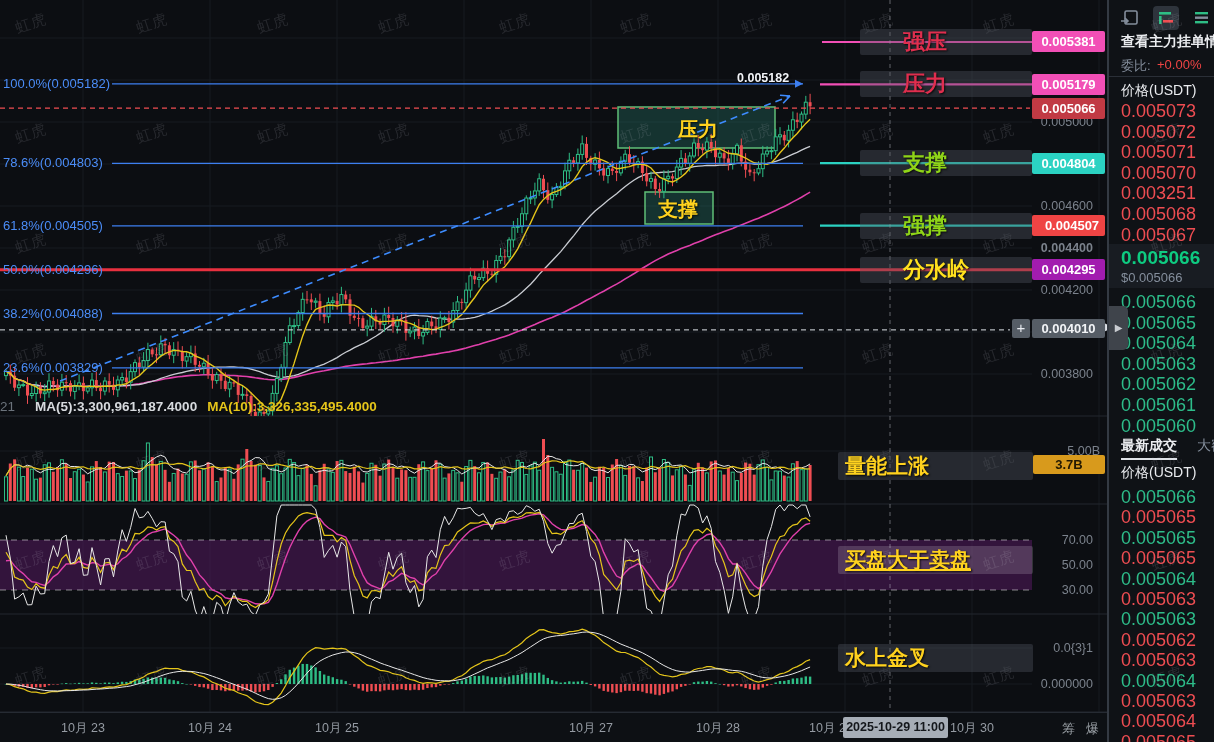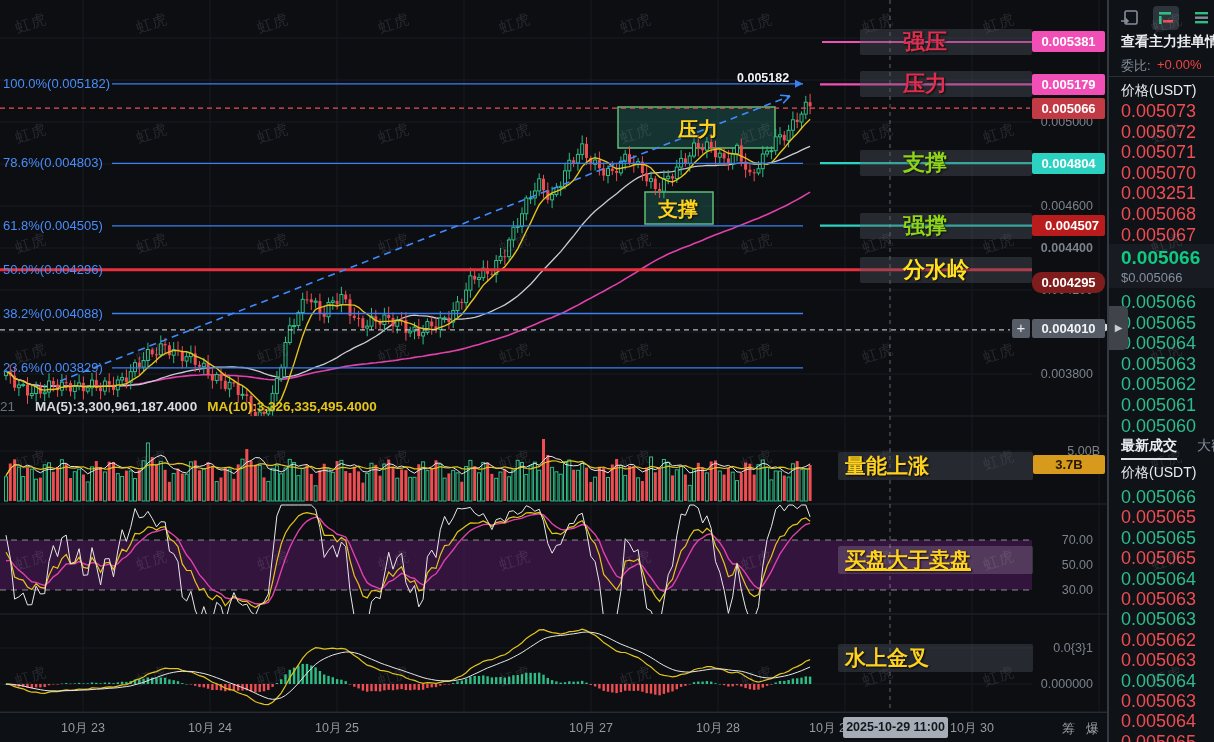--- a/index.html
+++ b/index.html
@@ -926,24 +926,24 @@
         <div class="ovl lvl-text" style="top: 28.99px; color: rgb(224, 46, 78);">强压</div>
         <div class="ovl price-tag" style="top: 31.49px; background: rgb(242, 79, 182);">0.005381</div>
         <div class="ovl lvl-bar" style="top: 71.41px;"></div>
         <div class="ovl lvl-text" style="top: 71.41px; color: rgb(224, 46, 78);">压力</div>
         <div class="ovl price-tag" style="top: 73.91px; background: rgb(242, 79, 182);">0.005179</div>
         <div class="ovl lvl-bar" style="top: 150.16px;"></div>
         <div class="ovl lvl-text" style="top: 150.16px; color: rgb(143, 212, 24);">支撑</div>
         <div class="ovl price-tag" style="top: 152.66px; background: rgb(43, 210, 194);">0.004804</div>
         <div class="ovl lvl-bar" style="top: 212.53px;"></div>
         <div class="ovl lvl-text" style="top: 212.53px; color: rgb(143, 212, 24);">强撑</div>
-        <div class="ovl price-tag" style="top: 215.03px; background: #b91c1c; padding-left: 7px;">0.004507</div>
+        <div class="ovl price-tag" style="top: 215.03px; background: #ef4444; padding-left: 7px;">0.004507</div>
         <div class="ovl lvl-bar" style="top: 257.05px;"></div>
         <div class="ovl lvl-text" style="top: 257.05px; color: rgb(255, 225, 30);">分水岭</div>
-        <div class="ovl price-tag" style="top: 272px; background: #7f1d1d; border-radius: 9px;">0.004295</div>
+        <div class="ovl price-tag" style="top: 259px; background: #a21caf;">0.004295</div>
         <div class="ovl price-tag" style="top: 97.64px; background: rgb(193, 58, 68);">0.005066</div>
         <div class="ovl watch-plus">+</div>
         <div class="ovl watch-tag">0.004010</div>
         <div class="ovl watch-arrow">▶</div>
         <div class="ovl target-label" style="left: 737px; top: 71px;">0.005182</div>
         <div class="ovl box-label" style="left: 678px; top: 116px;">压力</div>
         <div class="ovl box-label" style="left: 658px; top: 196px;">支撑</div>
         <div class="ovl ma-row"><span class="frag">21</span><span class="ma5">MA(5):3,300,961,187.4000</span><span class="ma10">MA(10):3,326,335,495.4000</span></div>
         <div class="ovl panel-bar" style="top: 452px;"></div>
         <div class="ovl panel-text" style="top: 452px;">量能上涨</div>

